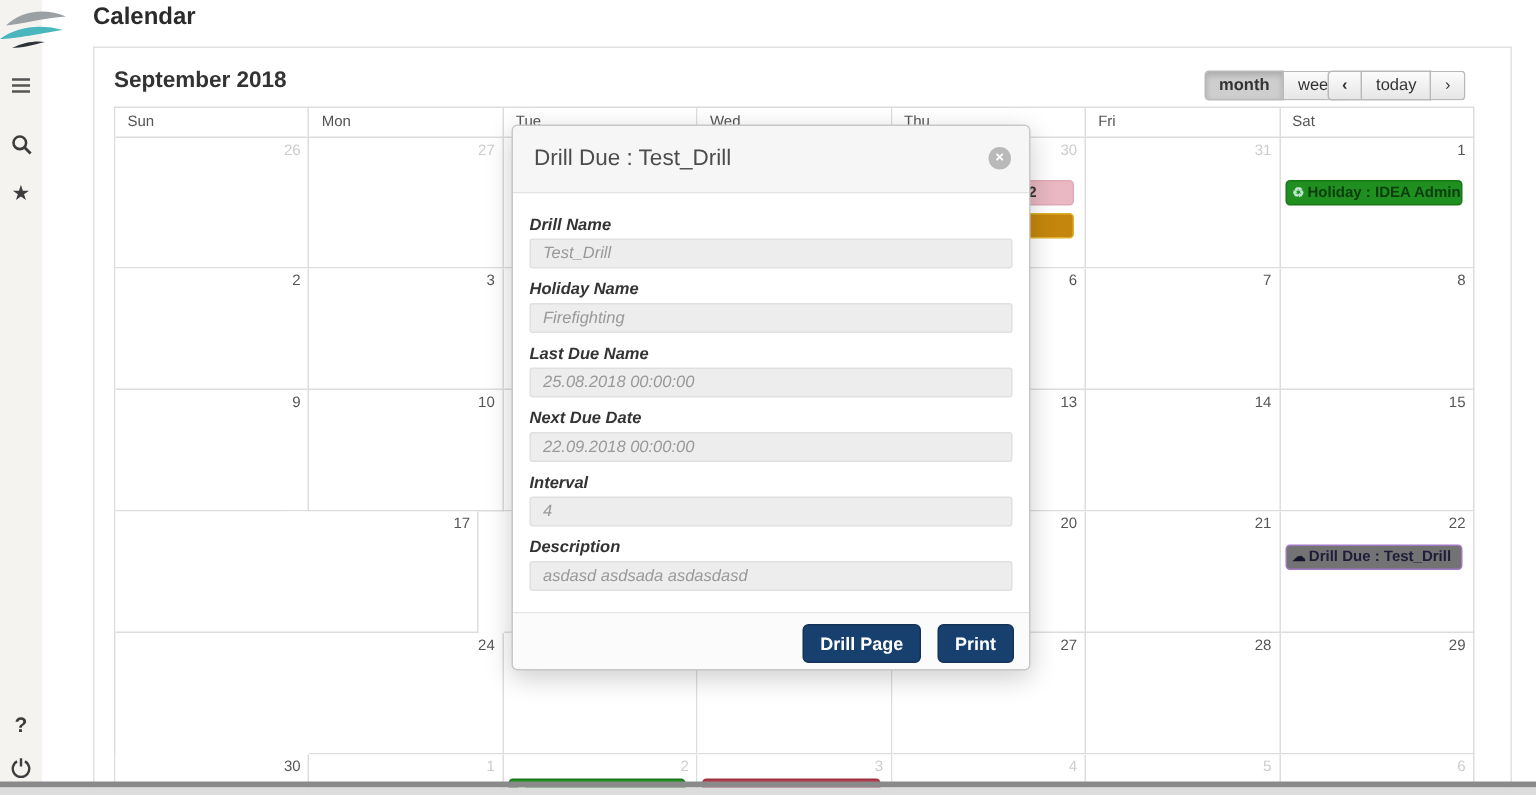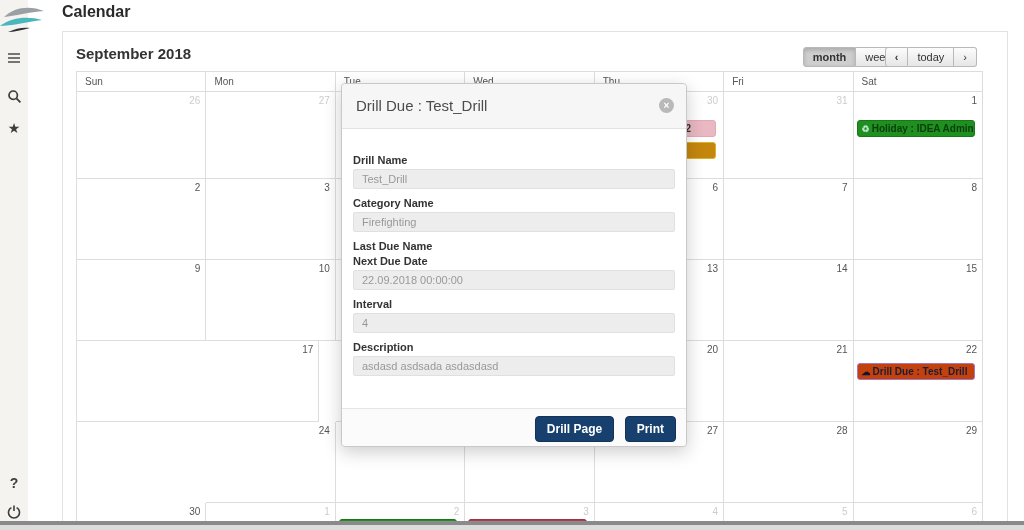--- a/index.html
+++ b/index.html
@@ -39,21 +39,21 @@
   .cev .ic{margin-right:2px;font-size:9px;}
   
   .modal{position:absolute;left:341px;top:83px;width:344px;height:362px;background:#fff;
          border:1px solid #c8c8c8;border-radius:4px;box-shadow:0 5px 18px rgba(0,0,0,.2);z-index:10;}
   .modal-head{position:absolute;top:0;left:0;right:0;height:44px;background:#f6f6f6;
               border-bottom:1px solid #e3e3e3;border-radius:4px 4px 0 0;}
   .modal-title{position:absolute;left:14px;top:13px;font-size:15px;color:#4c4c4c;}
   .modal-close{position:absolute;right:12px;top:14px;width:15px;height:15px;border-radius:50%;
                background:#b9b9b9;color:#fff;font-size:10px;line-height:15px;text-align:center;
                font-weight:bold;cursor:pointer;}
-  .modal-body{position:absolute;top:44px;left:0;right:0;bottom:38px;padding:26px 11px 0;}
+  .modal-body{position:absolute;top:44px;left:0;right:0;bottom:38px;padding:16px 11px 0;font-style:italic;}
   .mlabel{font-size:11px;font-weight:bold;color:#333;margin-bottom:3px;}
   .minput{height:20px;background:#ededed;border:1px solid #e0e0e0;border-radius:2px;color:#999;
           font-size:11px;line-height:18px;padding-left:8px;margin-bottom:8px;box-sizing:border-box;}
   .modal-foot{position:absolute;left:0;right:0;bottom:0;height:38px;background:#fbfbfb;
               border-top:1px solid #e5e5e5;border-radius:0 0 4px 4px;text-align:right;
               padding:7px 10px 0;box-sizing:border-box;}
   .mbtn{background:#17406f;color:#fff;font-weight:bold;font-size:12px;border:1px solid #123257;
         border-radius:4px;padding:5px 11px;margin-left:6px;cursor:pointer;font-family:inherit;}
   
   .strip-dark{position:absolute;left:0;top:521px;width:1024px;height:4px;background:#8a8a8a;z-index:30;}
@@ -238,37 +238,38 @@
         </div>
         <div class="ccell" style="left: 647.15px; top: 431px; width: 129.43px; height: 81px;">
           <span class="cnum mu">5</span>
         </div>
         <div class="ccell" style="left: 776.58px; top: 431px; width: 129.43px; height: 81px;">
           <span class="cnum mu">6</span>
         </div>
         <div class="cev" style="left: 520.72px; top: 48px; width: 118.43px; background: rgb(233, 184, 194); border-color: rgb(223, 170, 182); color: rgb(51, 51, 51); text-align: right; padding-right: 24px;">2</div>
         <div class="cev" style="left: 520.72px; top: 70px; width: 118.43px; background: rgb(197, 134, 13); border-color: rgb(221, 177, 46); color: rgb(90, 60, 0);"></div>
         <div class="cev" style="left: 779.58px; top: 48px; width: 118.43px; background: rgb(31, 143, 31); border-color: rgb(23, 119, 25); color: rgb(11, 61, 14);"><span class="ic" style="color: rgb(191, 228, 207);">♻</span>Holiday : IDEA Administrator</div>
-        <div class="cev" style="left: 779.58px; top: 291px; width: 118.43px; background: #c2410c; border-color: rgb(164, 119, 196); color: rgb(29, 29, 58);"><span class="ic" style="color: rgb(20, 20, 44);">☁</span>Drill Due : Test_Drill</div>
+        <div class="cev" style="left: 779.58px; top: 291px; width: 118.43px; background: #737373; border-color: rgb(164, 119, 196); color: rgb(29, 29, 58);"><span class="ic" style="color: rgb(20, 20, 44);">☁</span>Drill Due : Test_Drill</div>
         <div class="cev" style="left: 261.86px; top: 447px; width: 118.43px; background: rgb(31, 143, 31); border-color: rgb(23, 119, 25); color: rgb(11, 61, 14);"><span class="ic" style="color: rgb(191, 228, 207);">♻</span></div>
         <div class="cev" style="left: 391.29px; top: 447px; width: 118.43px; background: rgb(178, 58, 74); border-color: rgb(158, 50, 66); color: rgb(42, 13, 18);"><span class="ic" style="color: rgb(28, 10, 14);">☁</span></div>
       </div>
   </div>
 
   <div class="modal">
     <div class="modal-head">
       <div class="modal-title">Drill Due : Test_Drill</div>
       <div class="modal-close">×</div>
     </div>
     <div class="modal-body" id="modal-fields">
         <div class="mlabel">Drill Name</div>
         <div class="minput">Test_Drill</div>
-        <div class="mlabel">Category Name</div>
+        <div class="mlabel">Holiday Name</div>
         <div class="minput">Firefighting</div>
         <div class="mlabel">Last Due Name</div>
+        <div class="minput">25.08.2018 00:00:00</div>
         <div class="mlabel">Next Due Date</div>
         <div class="minput">22.09.2018 00:00:00</div>
         <div class="mlabel">Interval</div>
         <div class="minput">4</div>
         <div class="mlabel">Description</div>
         <div class="minput">asdasd asdsada asdasdasd</div>
       </div>
     <div class="modal-foot">
       <button class="mbtn">Drill Page</button>
       <button class="mbtn">Print</button>

